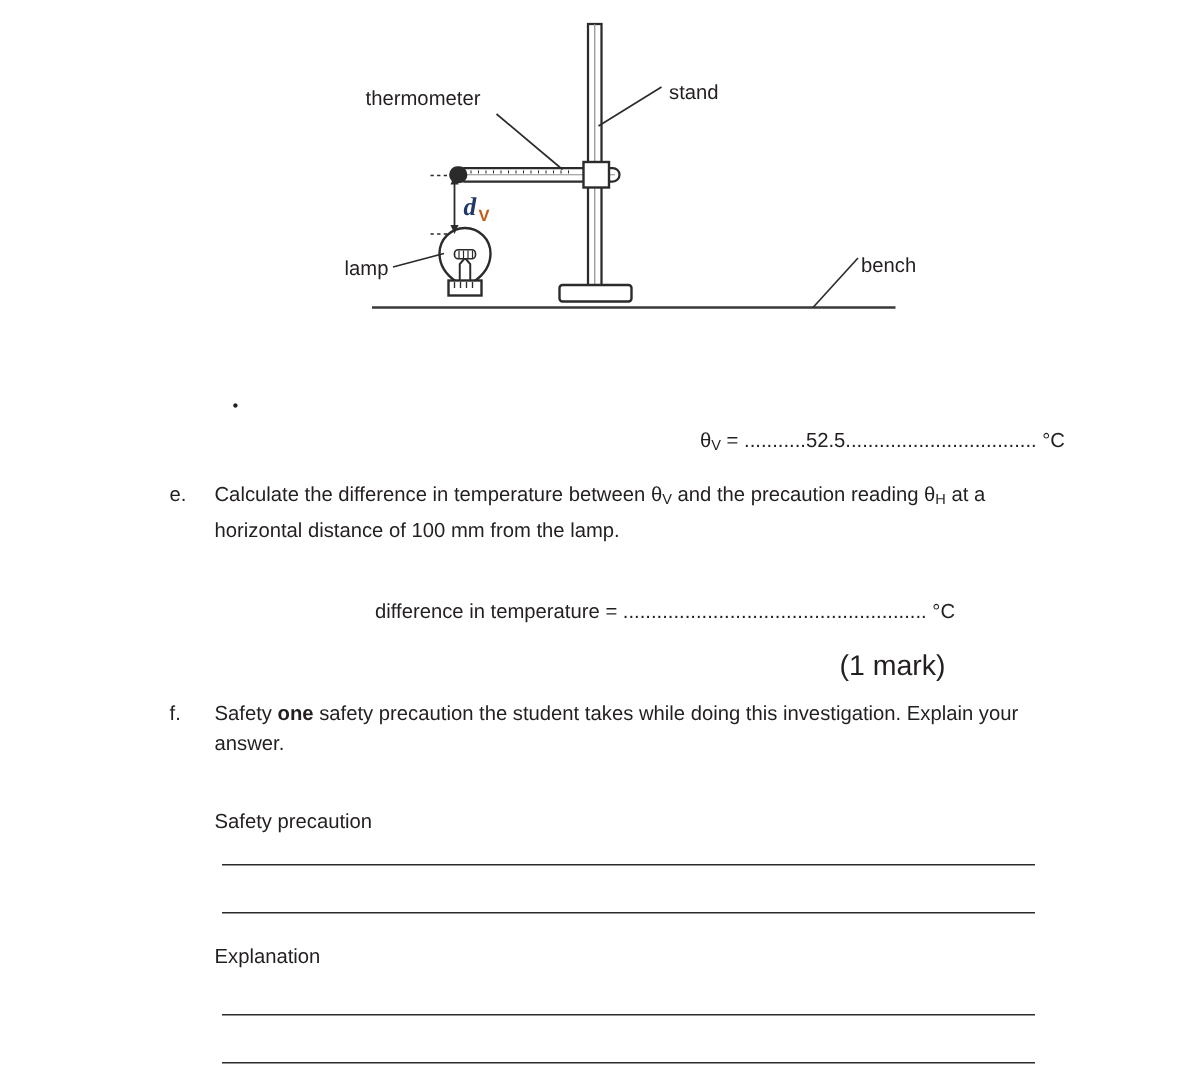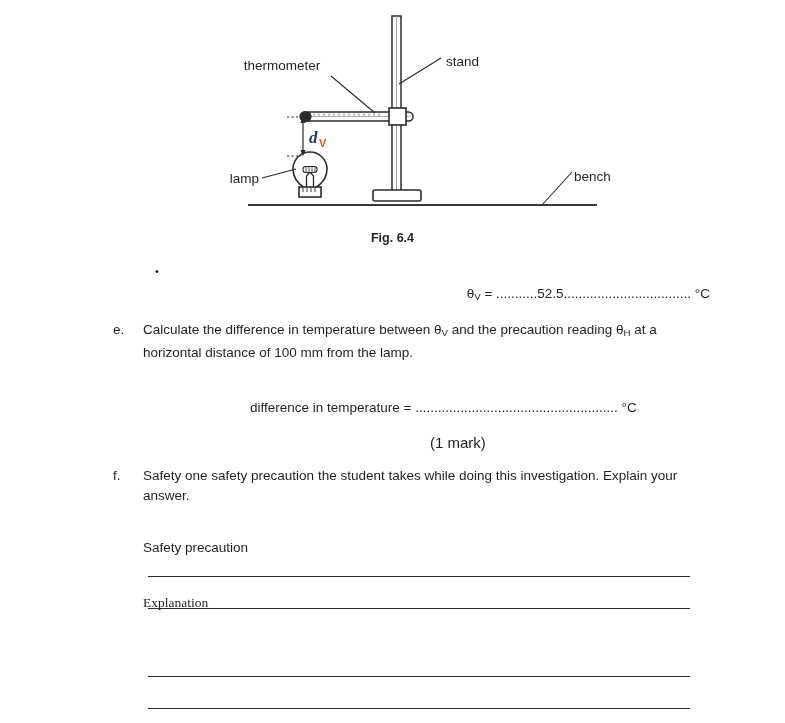--- a/index.html
+++ b/index.html
@@ -96,49 +96,49 @@
     position: absolute;
     left: 250px;
     top: 400px;
     width: 460px;
     text-align: left;
     font-size: 13.5px;
     white-space: nowrap;
   }
   .marks {
     position: absolute;
-    left: 430px;
+    left: 455px;
     top: 434px;
     width: 280px;
-    text-align: left;
-    font-size: 15px;
+    text-align: center;
+    font-size: 19px;
   }
 
   .subhead {
     position: absolute;
     left: 143px;
     font-size: 13.5px;
   }
   #safety-precaution-label { top: 540px; text-align: center; }
-  #explanation-label { top: 595px; font-family: Liberation Serif, serif; }
+  #explanation-label { top: 630px; }
 
   .ruled-line {
     position: absolute;
     left: 148px;
     width: 542px;
     height: 0;
     border-top: 1.2px solid #2b2b2b;
   }
   #rule-1 { top: 576px; }
   #rule-2 { top: 608px; }
   #rule-3 { top: 676px; }
   #rule-4 { top: 708px; }
 
   sub { font-size: 0.72em; vertical-align: -0.22em; }
-  .bold { font-weight: normal; }
+  .bold { font-weight: bold; }
   .dV-d { fill: #1f3864; font-style: italic; font-weight: bold; }
   .dV-sub { fill: #c55a11; font-weight: bold; }
 </style>
 </head>
 <body>
 
 <div class="page">
 
   <div class="figure-wrap">
     <svg class="figure-svg" width="785" height="250" viewBox="0 0 785 250">
@@ -231,21 +231,20 @@
       <line x1="399" y1="84" x2="441" y2="58" stroke="#2b2b2b" stroke-width="1.1"></line>
       <text x="446" y="66" font-family="'Liberation Sans', sans-serif" font-size="13.5" fill="#231f20">stand</text>
 
       <line x1="262" y1="178" x2="296" y2="169" stroke="#2b2b2b" stroke-width="1.1"></line>
       <text x="259" y="183" text-anchor="end" font-family="'Liberation Sans', sans-serif" font-size="13.5" fill="#231f20">lamp</text>
 
       <line x1="542" y1="205" x2="572" y2="172" stroke="#2b2b2b" stroke-width="1.1"></line>
       <text x="574" y="181" font-family="'Liberation Sans', sans-serif" font-size="13.5" fill="#231f20">bench</text>
     </svg>
 
-    <div class="fig-caption">Fig. 6.4</div>
   </div>
 
   <div class="bullet-row">
     <span class="bullet-dot">•</span>
   </div>
 
   <div class="answer-line-theta"><span>θ</span><sub>V</sub><span> =  </span><span>...........</span><span>52.5</span><span>..................................</span><span> °C</span></div>
 
   <div class="qrow" id="q-e">
     <span class="qlabel">e.</span>

